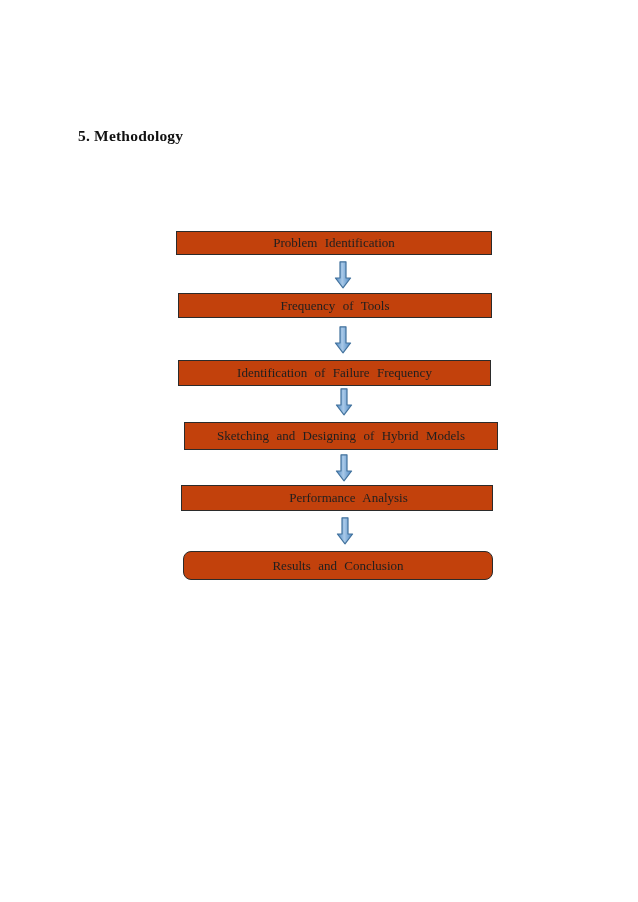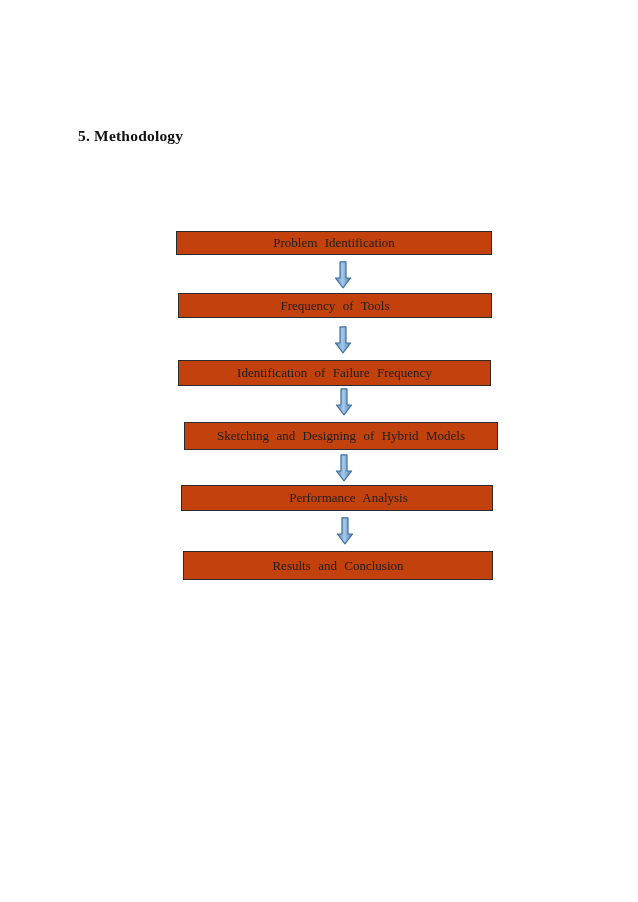--- a/index.html
+++ b/index.html
@@ -124,21 +124,21 @@
     <div class="flow-box" style="left:181px; top:485px; width:312px; height:26px;padding-left:23px;">
       <span class="label">Performance Analysis</span>
     </div>
 
     <span class="arrow" style="left:336px; top:517px;">
       <svg width="18" height="28" viewBox="0 0 18 28">
         <path d="M6 0.8 L12 0.8 L12 17 L16.6 17 L9 26.8 L1.4 17 L6 17 Z" fill="url(#arrowGrad)" stroke="#41719c" stroke-width="1.2" stroke-linejoin="round"></path>
       </svg>
     </span>
 
-    <div class="flow-box" style="left:183px; top:551px; width:310px; height:29px;">
+    <div class="flow-box" style="left:183px; top:551px; width:310px; height:29px;border-radius:8px;">
       <span class="label">Results and Conclusion</span>
     </div>
 
   </div>
 
   <div class="page-number">vii</div>
 
 </div>
 
 </body></html>

